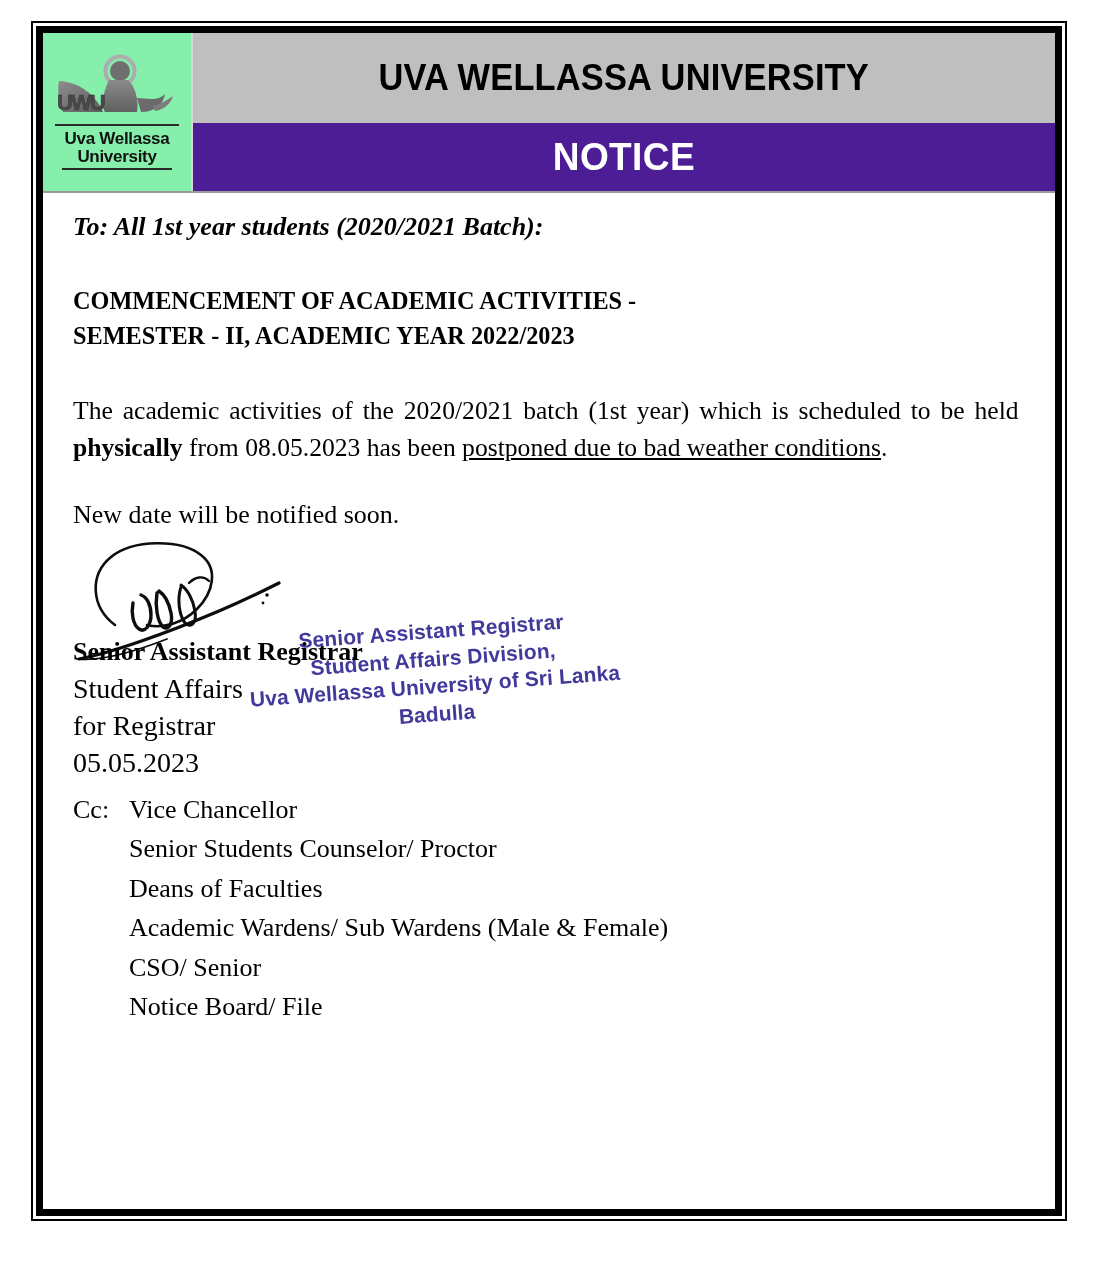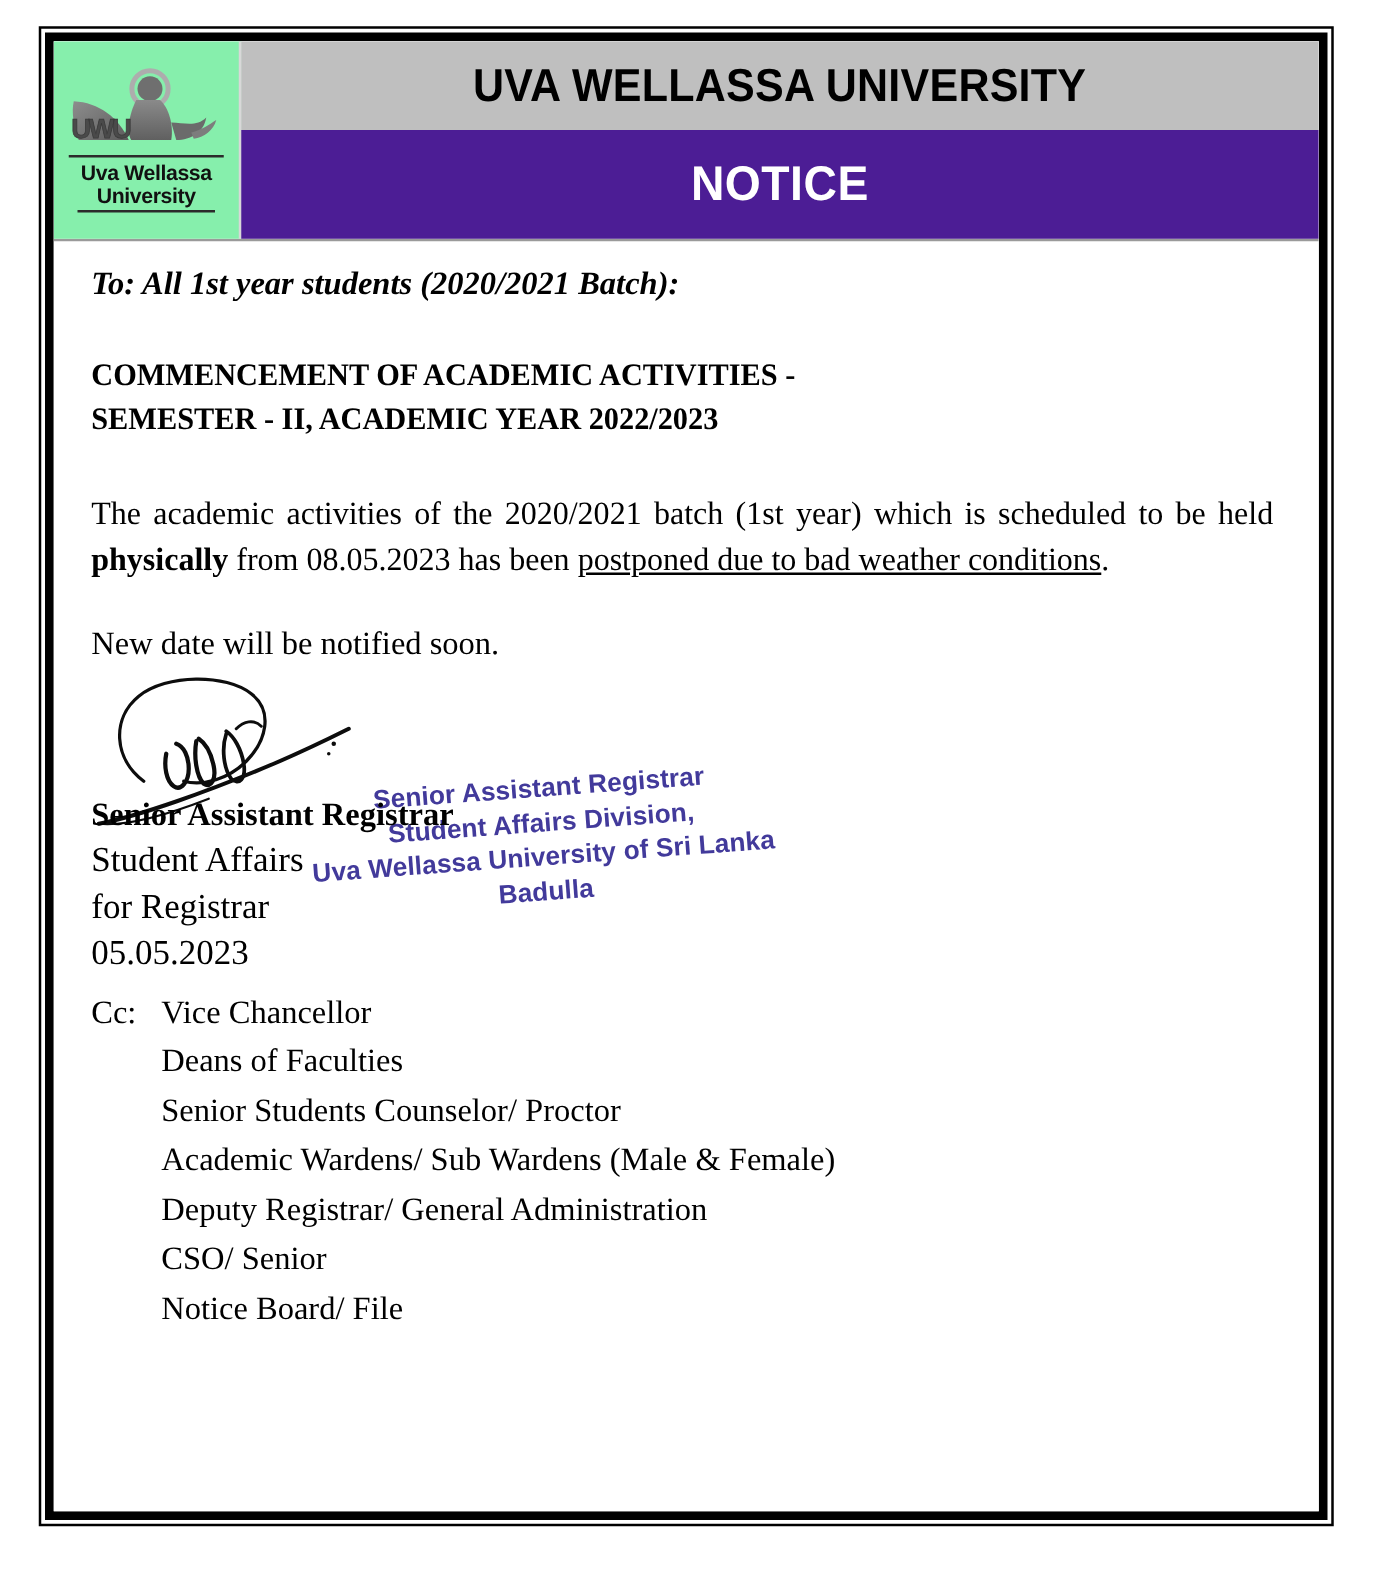--- a/index.html
+++ b/index.html
@@ -91,21 +91,21 @@
   }
   .logo-rule.bottom { margin: 3px auto 0 auto; width: 110px; }
 
   .header-bands {
     flex: 1 1 auto;
     display: flex;
     flex-direction: column;
   }
   .band-title {
     background: #bfbfbf;
-    height: 71px;
+    height: 90px;
     display: flex;
     align-items: center;
     justify-content: center;
     color: #000;
   }
   .band-title span {
     font-family: "Liberation Sans", "DejaVu Sans", sans-serif;
     font-weight: bold;
     font-size: 37px;
     letter-spacing: 0.2px;
@@ -332,24 +332,23 @@
           <p class="sig-line">Student Affairs</p>
           <p class="sig-line">for Registrar</p>
           <p class="sig-line">05.05.2023</p>
         </div>
 
         <div class="cc-block">
           <div class="cc-row">
             <span class="cc-label">Cc:</span>
             <span>Vice Chancellor</span>
           </div>
+          <div class="cc-item">Senior Students Counselor/ Proctor</div>
           <div class="cc-item">Deans of Faculties</div>
-          <div class="cc-item">Senior Students Counselor/ Proctor</div>
           <div class="cc-item">Academic Wardens/ Sub Wardens (Male &amp; Female)</div>
-          <div class="cc-item">Deputy Registrar/ General Administration</div>
           <div class="cc-item">CSO/ Senior</div>
           <div class="cc-item">Notice Board/ File</div>
         </div>
 
       </div>
     </div>
   </div>
 </div>
 
 </body></html>

